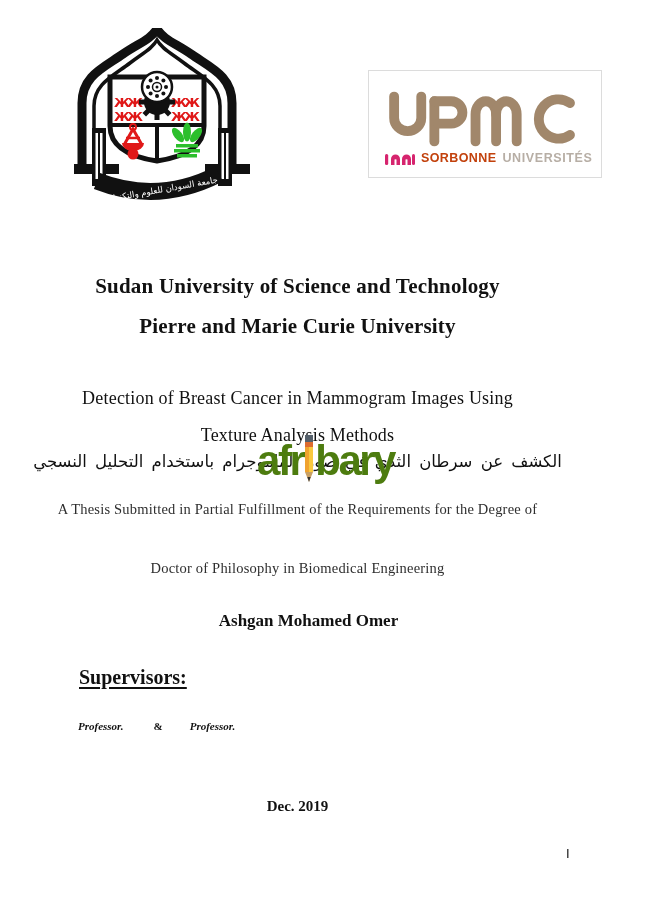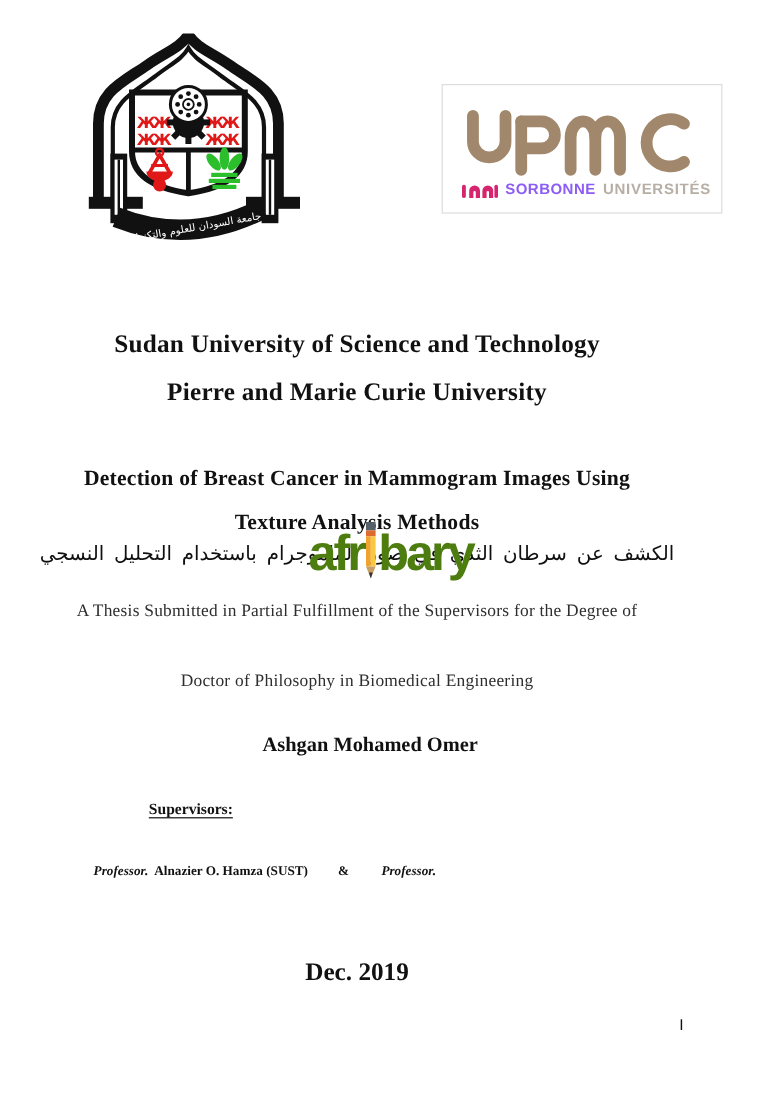--- a/index.html
+++ b/index.html
@@ -3,58 +3,58 @@
 <meta charset="utf-8">
 <style>
   html,body{margin:0;padding:0;}
   body{
     width:651px;height:921px;background:#ffffff;position:relative;overflow:hidden;
     font-family:"Liberation Serif", serif;color:#111;
   }
   .abs{position:absolute;}
   .center-line{left:0;width:595px;text-align:center;white-space:nowrap;}
   .uni-line{font-size:21px;font-weight:bold;letter-spacing:.2px;}
-  .title-line{font-size:18px;font-weight:bold;letter-spacing:.2px;}
+  .title-line{font-size:18px;font-weight:normal;letter-spacing:.2px;}
   .arabic-line{
     font-family:"DejaVu Sans", sans-serif;font-size:16.5px;direction:rtl;
     word-spacing:3px;color:#101010;z-index:1;
   }
   .statement-line{font-size:14.5px;color:#2e2e2e;letter-spacing:.2px;}
   .author-line{font-size:17px;font-weight:bold;padding-left:11px;}
   .supervisors-heading{
-    font-size:13px;font-weight:bold;text-decoration:underline;
-    text-underline-offset:3px;left:79px;top:666px;margin-left:45px;
+    font-size:20px;font-weight:bold;text-decoration:underline;
+    text-underline-offset:3px;left:79px;top:666px;
   }
   .prof-line{
     left:78px;top:720px;font-size:11px;white-space:nowrap;display:flex;align-items:baseline;
   }
   .prof-title{font-style:italic;font-weight:bold;margin-right:5px;}
   .prof-name{font-weight:bold;}
   .amp{font-weight:bold;margin:0 27px 0 25px;}
-  .date-line{font-size:21px;font-weight:bold;text-align:center;}
+  .date-line{font-size:15px;font-weight:bold;text-align:center;}
   .page-number{left:566px;top:846px;font-size:13px;font-family:"Liberation Sans",sans-serif;}
   
   .watermark{
     left:0;right:0;top:436px;height:46px;display:flex;justify-content:center;
     align-items:flex-end;z-index:2;pointer-events:none;
   }
   .wm-text{
     font-family:Liberation Sans, sans-serif;font-weight:bold;font-size:42px;line-height:1;
     letter-spacing:-2.5px;color:#4d7c0f;
   }
   .wm-pencil{margin:0 -1px;display:block;}
   
   .upmc-box{
     left:368px;top:70px;width:232px;height:106px;border:1px solid #dcdcdc;background:#fff;
   }
   .upmc-letters{position:absolute;left:16px;top:19px;}
   .upmc-row{position:absolute;left:16px;top:79px;display:flex;align-items:center;gap:6px;white-space:nowrap;}
   .upmc-sorbonne{
     font-family:"Liberation Sans",sans-serif;font-weight:bold;font-size:12.5px;
-    color:#8b5cf6;letter-spacing:.4px;
+    color:#c2410c;letter-spacing:.4px;
   }
   .upmc-universites{
     font-family:"Liberation Sans",sans-serif;font-weight:bold;font-size:12.5px;
     color:#b7aea5;letter-spacing:.6px;
   }
   .sust-logo{left:73px;top:28px;}
 </style>
 </head>
 <body>
 
@@ -181,29 +181,28 @@
     <rect x="3" y="0" width="8" height="7" fill="#55606b"></rect>
     <rect x="3" y="7" width="8" height="5" fill="#dd6b2f"></rect>
     <rect x="3" y="12" width="4" height="25" fill="#f0a32f"></rect>
     <rect x="7" y="12" width="4" height="25" fill="#f8c93f"></rect>
     <polygon points="3,37 11,37 7,47" fill="#c9a063"></polygon>
     <polygon points="5.4,42 8.6,42 7,47" fill="#333333"></polygon>
   </svg>
   <span class="wm-text">bary</span>
 </div>
 
-<div class="abs center-line statement-line" style="top:501px">A Thesis Submitted in Partial Fulfillment of the Supervisors for the Degree of</div>
+<div class="abs center-line statement-line" style="top:501px">A Thesis Submitted in Partial Fulfillment of the Requirements for the Degree of</div>
 <div class="abs center-line statement-line" style="top:560px">Doctor of Philosophy in Biomedical Engineering</div>
 
 <div class="abs center-line author-line" style="top:611px">Ashgan Mohamed Omer</div>
 
 <div class="abs supervisors-heading">Supervisors:</div>
 
 <div class="abs prof-line">
   <span class="prof-title">Professor.</span>
-  <span class="prof-name">Alnazier O. Hamza  (SUST)</span>
   <span class="amp">&amp;</span>
   <span class="prof-title">Professor.</span>
 </div>
 
 <div class="abs center-line date-line" style="top:798px">Dec. 2019</div>
 
 <div class="abs page-number">I</div>
 
 </body></html>

